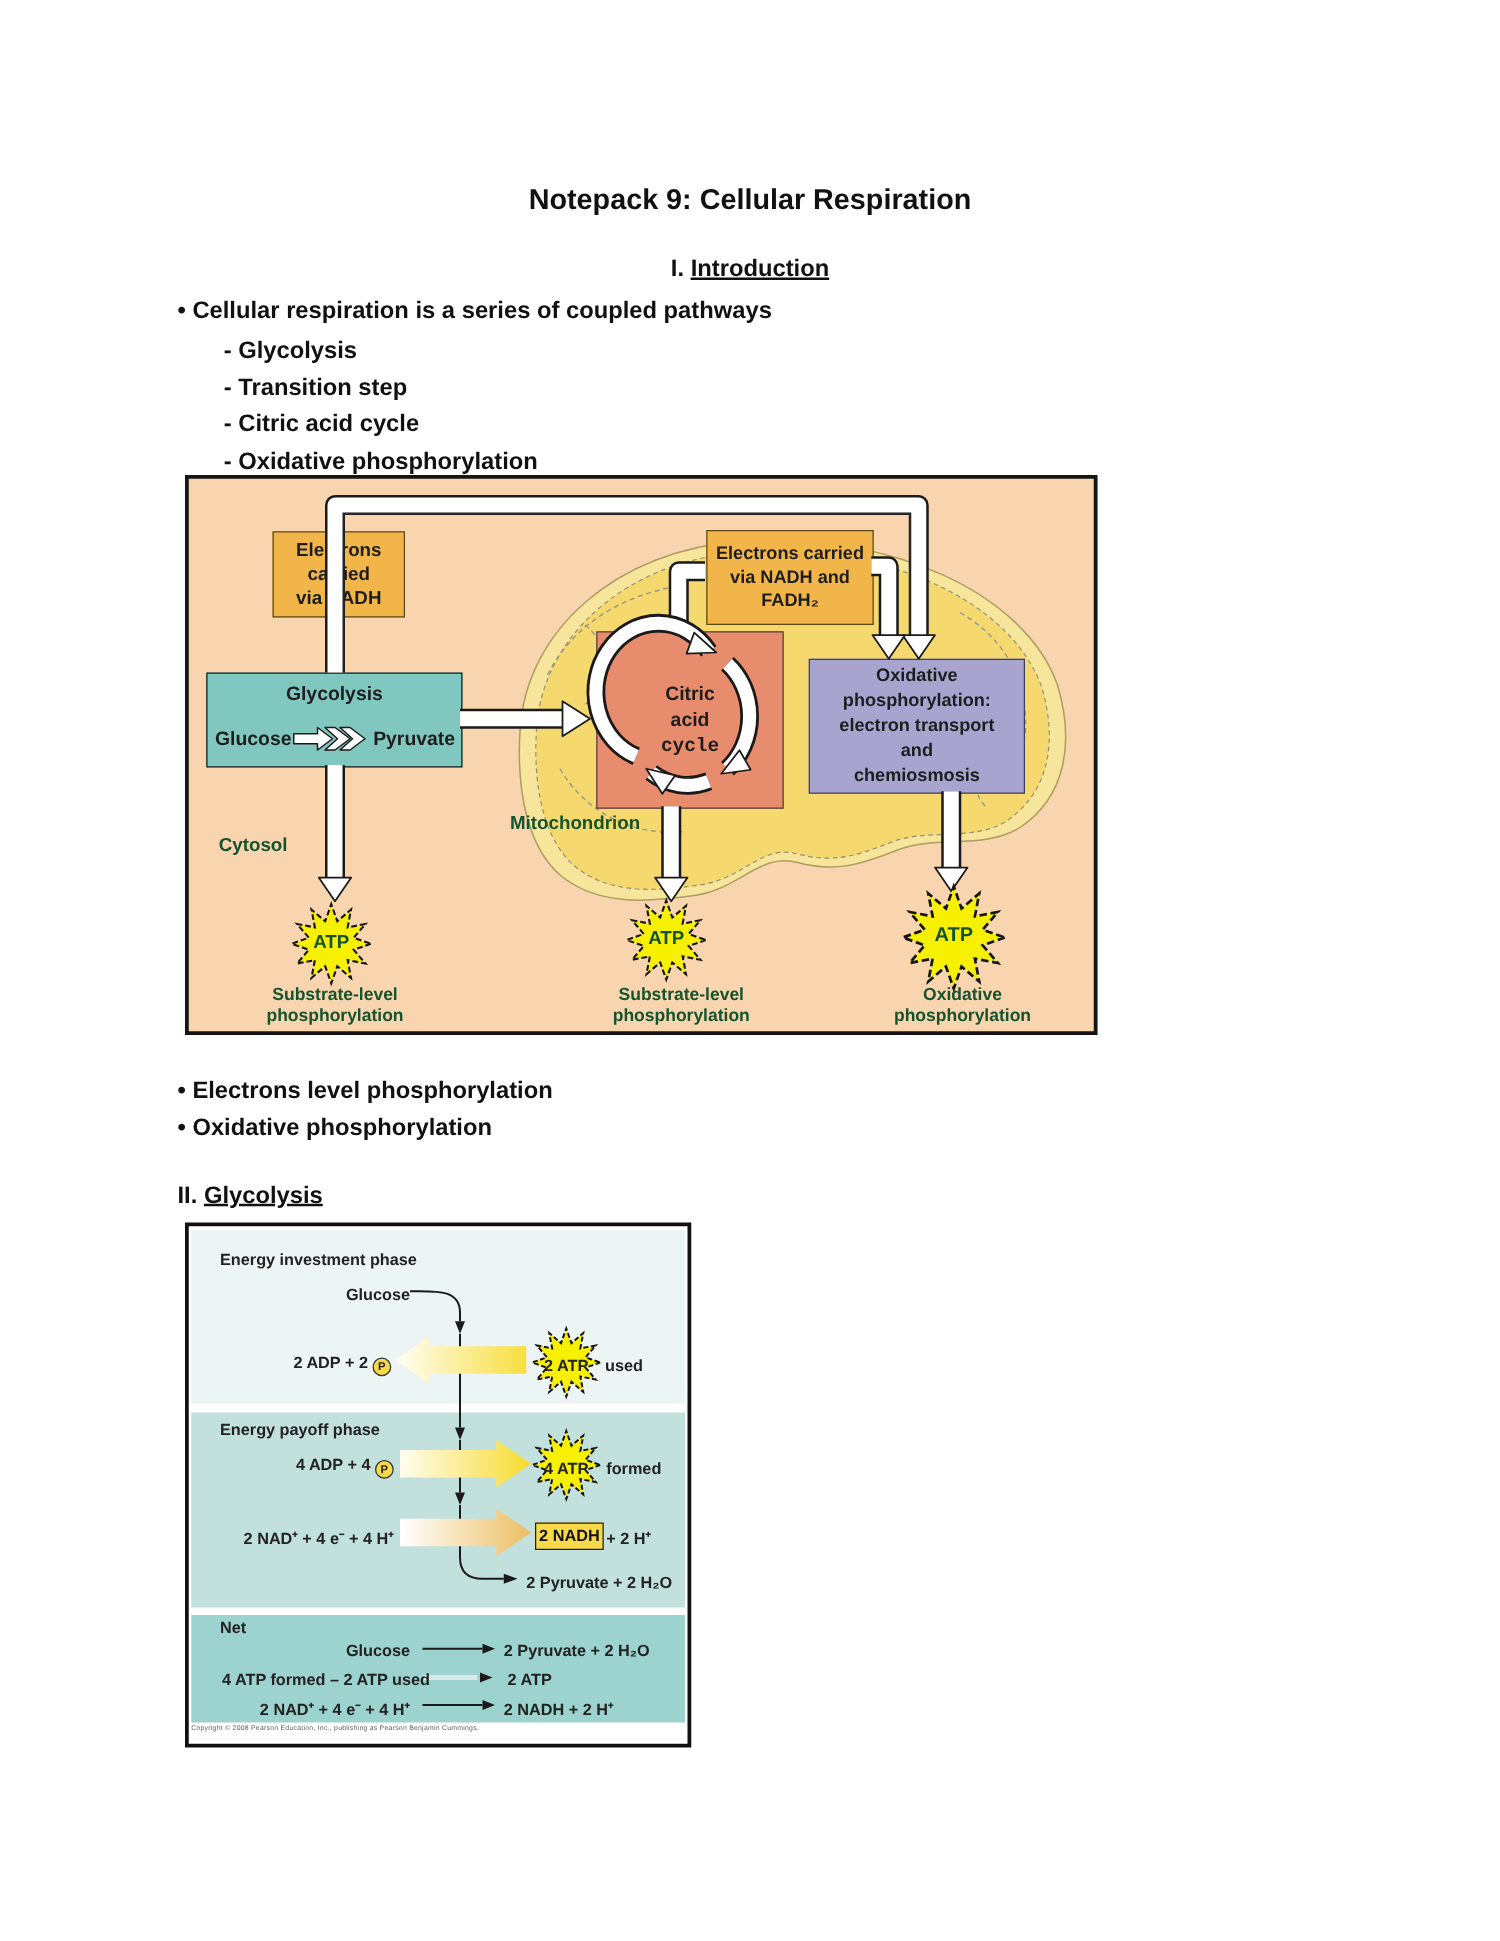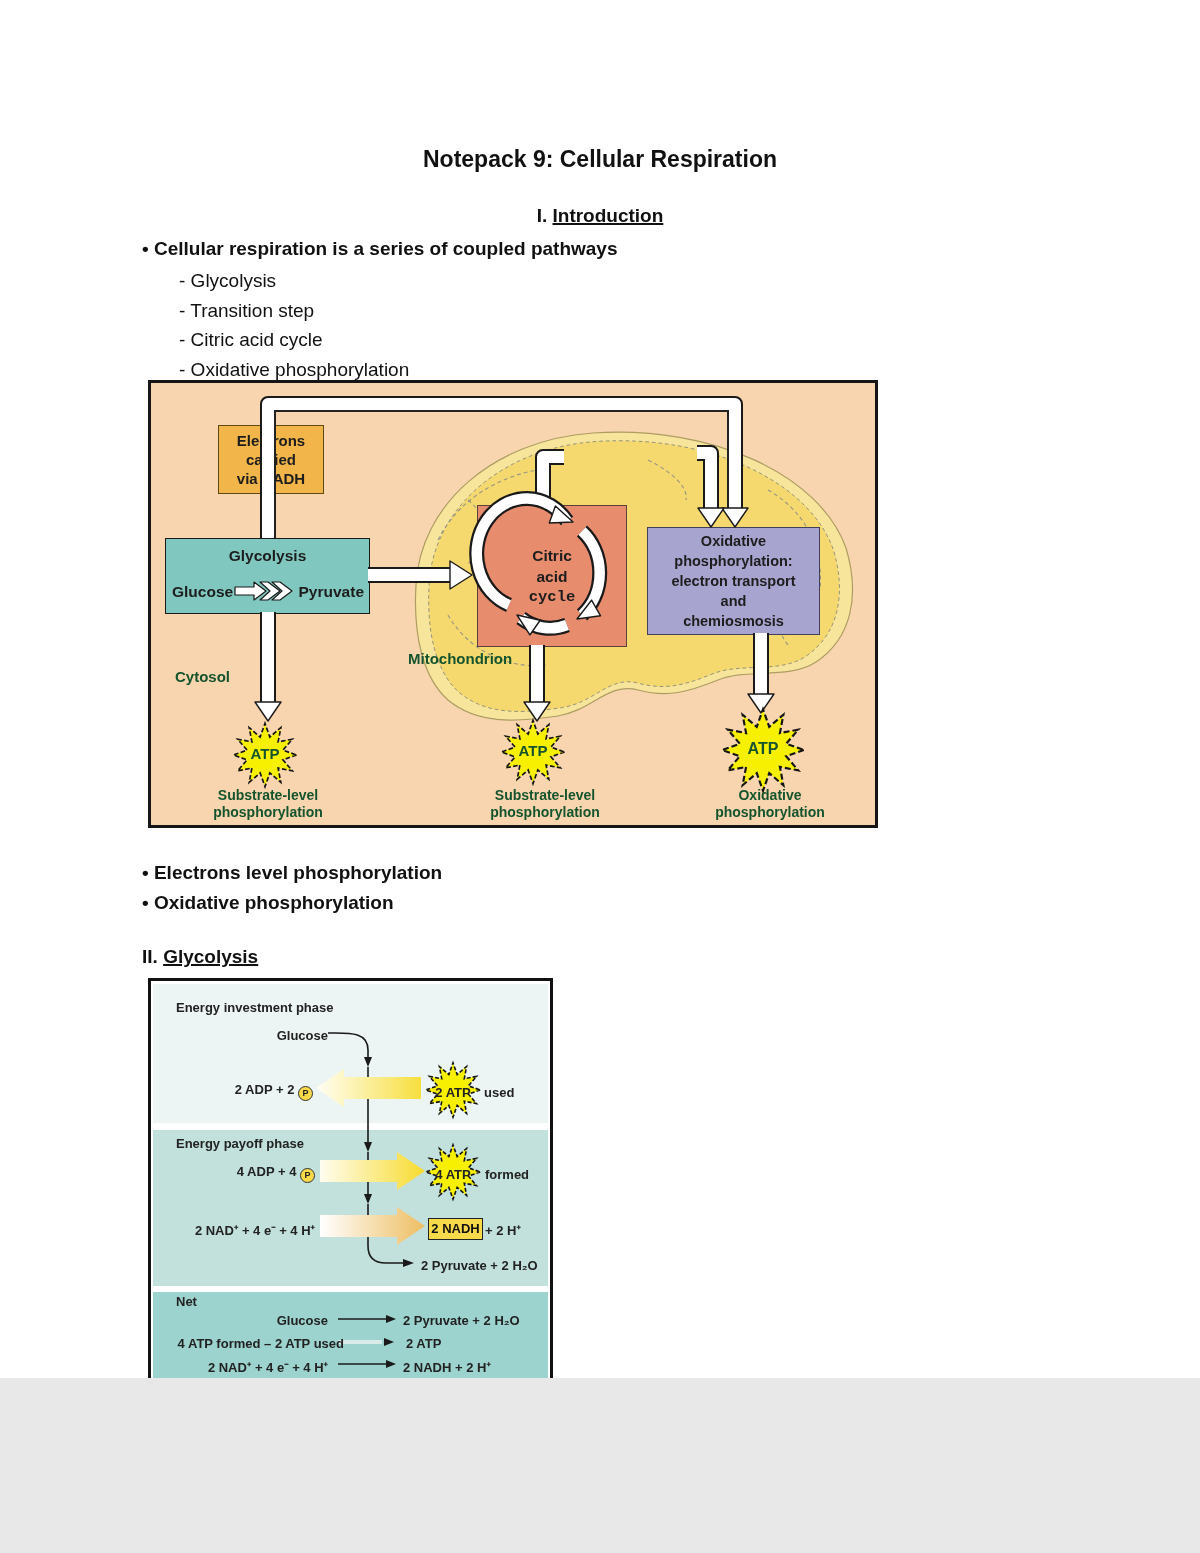--- a/index.html
+++ b/index.html
@@ -1,25 +1,25 @@
 <!DOCTYPE html>
 <html><head>
 <meta charset="utf-8">
 <style>
   html,body{margin:0;padding:0;background:#e8e8e8;}
-  .page{position:relative;width:1200px;height:1378px;background:#ffffff;margin:0 auto;
+  .page{position:relative;width:1200px;height:1553px;background:#ffffff;margin:0 auto;
         font-family:"Liberation Sans",sans-serif;color:#111;overflow:hidden;}
   .abs{position:absolute;}
   
   .doc-title{left:0;top:146px;width:1200px;text-align:center;font-size:23px;font-weight:700;}
   .h-num{font-weight:700;}
   .h-underline{font-weight:700;text-decoration:underline;text-decoration-thickness:2px;}
   .heading1{left:0;top:205px;width:1200px;text-align:center;font-size:19px;}
   .bullet{left:142px;font-size:19px;font-weight:700;}
-  .subitems{left:179px;top:266px;font-size:19px;font-weight:400;line-height:29.5px;}
+  .subitems{left:179px;top:266px;font-size:19px;font-weight:700;line-height:29.5px;}
   .heading2{left:142px;top:946px;font-size:19px;}
   
   .d1{left:148px;top:380px;width:730px;height:448px;border:3px solid #151515;
       box-sizing:border-box;background:#F8D5AE;}
   .d1 svg.layer{position:absolute;left:0;top:0;width:724px;height:442px;}
   .d1-box{position:absolute;display:flex;flex-direction:column;justify-content:center;
           align-items:center;text-align:center;font-weight:700;color:#1d1d1d;z-index:2;}
   .box-orange{background:#F1B54A;border:1.5px solid #5b4a14;}
   .box-teal{background:#80C7BF;border:1.6px solid #1a1a1a;}
   .box-salmon{background:#E88C6E;border:1px solid #5a4038;}
@@ -71,20 +71,25 @@
         <path d="M 320 120 C 345 140 340 170 318 185"></path>
         <path d="M 500 80 C 530 95 540 110 538 120"></path>
       </g>
     </svg>
 
     <div class="d1-box box-orange" style="left:67px;top:42px;width:104px;height:67px;font-size:15px;line-height:19px;">
       <div>Electrons</div>
       <div>carried</div>
       <div>via NADH</div>
     </div>
+    <div class="d1-box box-orange" style="left:414px;top:41px;width:132px;height:74px;font-size:14.5px;line-height:19px;">
+      <div>Electrons carried</div>
+      <div>via NADH and</div>
+      <div>FADH₂</div>
+    </div>
     <div class="d1-box box-teal" style="left:14px;top:155px;width:203px;height:74px;font-size:15.5px;">
       <div style="position:absolute;left:0;top:8px;width:100%;">Glycolysis</div>
       <div style="position:absolute;left:6px;top:44px;">Glucose</div>
       <div style="position:absolute;right:5px;top:44px;">Pyruvate</div>
     </div>
     <div class="d1-box box-salmon" style="left:326px;top:122px;width:148px;height:140px;font-size:15.5px;line-height:21px;">
       <div style="z-index:4;position:relative;">Citric</div>
       <div style="z-index:4;position:relative;">acid</div>
       <div style="z-index:4;position:relative;font-family:Liberation Mono, monospace;">cycle</div>
     </div>

